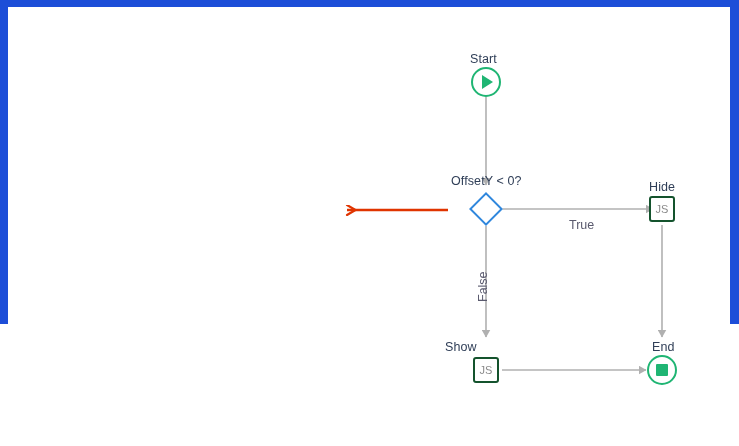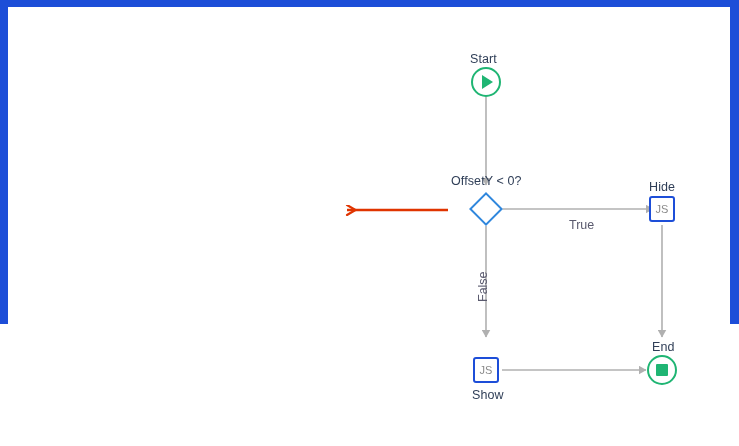--- a/index.html
+++ b/index.html
@@ -70,21 +70,21 @@
   .stop-sq {
     width: 12px;
     height: 12px;
     background: #1fb573;
     border-radius: 1px;
   }
   .js-node {
     position: absolute;
     width: 26px;
     height: 26px;
-    border: 2px solid #1d4ed8;
+    border: 2px solid #14532d;
     border-radius: 3px;
     box-sizing: border-box;
     background: #ffffff;
     display: flex;
     align-items: center;
     justify-content: center;
     font-size: 11px;
     color: #8a8a8a;
     font-family: "Liberation Sans", sans-serif;
   }
@@ -161,21 +161,21 @@
 
     <div class="node-label" style="left:443px; top:167px;">OffsetY &lt; 0?</div>
     <div class="diamond-node" style="left:466px; top:190px;"></div>
 
     <div class="edge-label" style="left:561px; top:187px;margin-top:24px;">True</div>
     <div class="edge-label vertical" style="left:468px; top:295px;">False</div>
 
     <div class="node-label" style="left:641px; top:173px;">Hide</div>
     <div class="js-node" style="left:641px; top:189px;">JS</div>
 
-    <div class="node-label" style="left:464px; top:333px;margin-top:48px;">Show</div>
+    <div class="node-label" style="left:437px; top:333px;">Show</div>
     <div class="js-node" style="left:465px; top:350px;">JS</div>
 
     <div class="node-label" style="left:644px; top:333px;">End</div>
     <div class="circle-node" style="left:639px; top:348px;">
       <span class="stop-sq"></span>
     </div>
 
 
   </div>
 </div>

